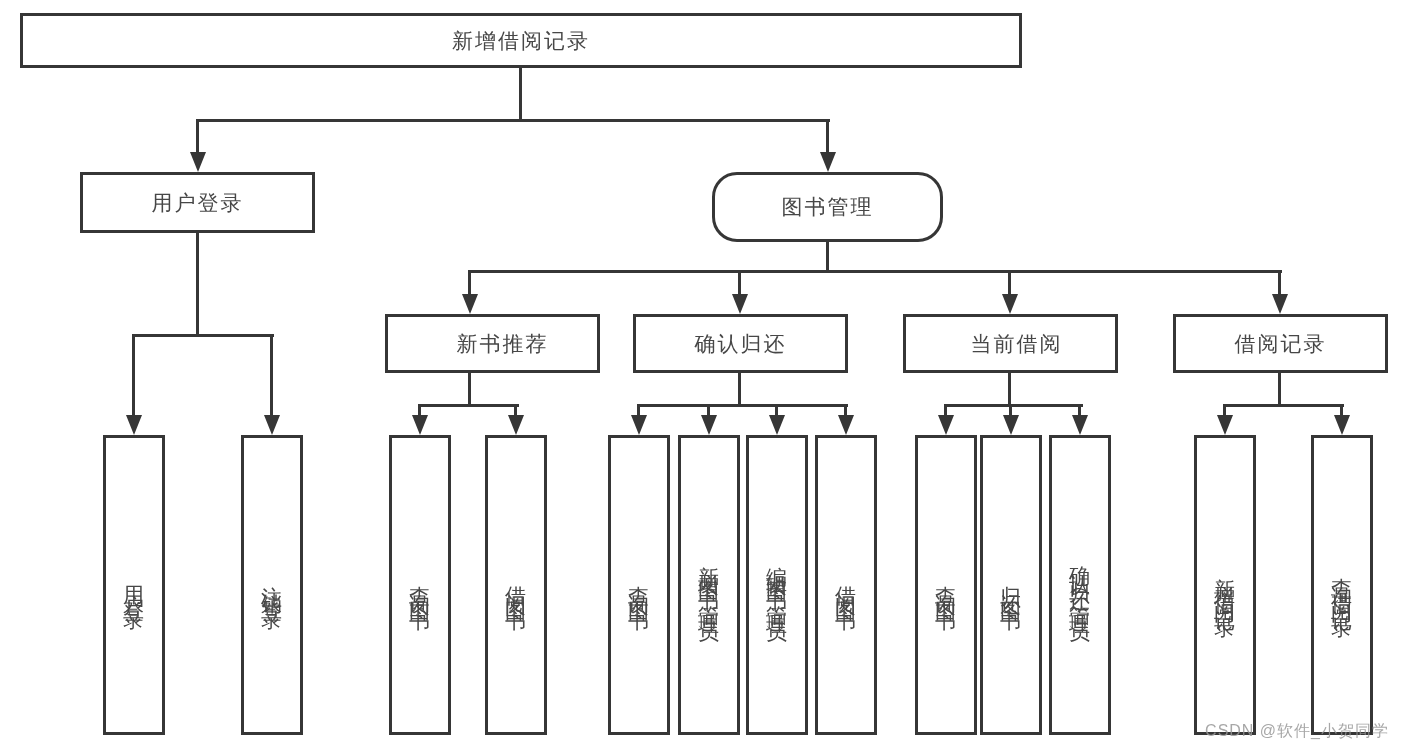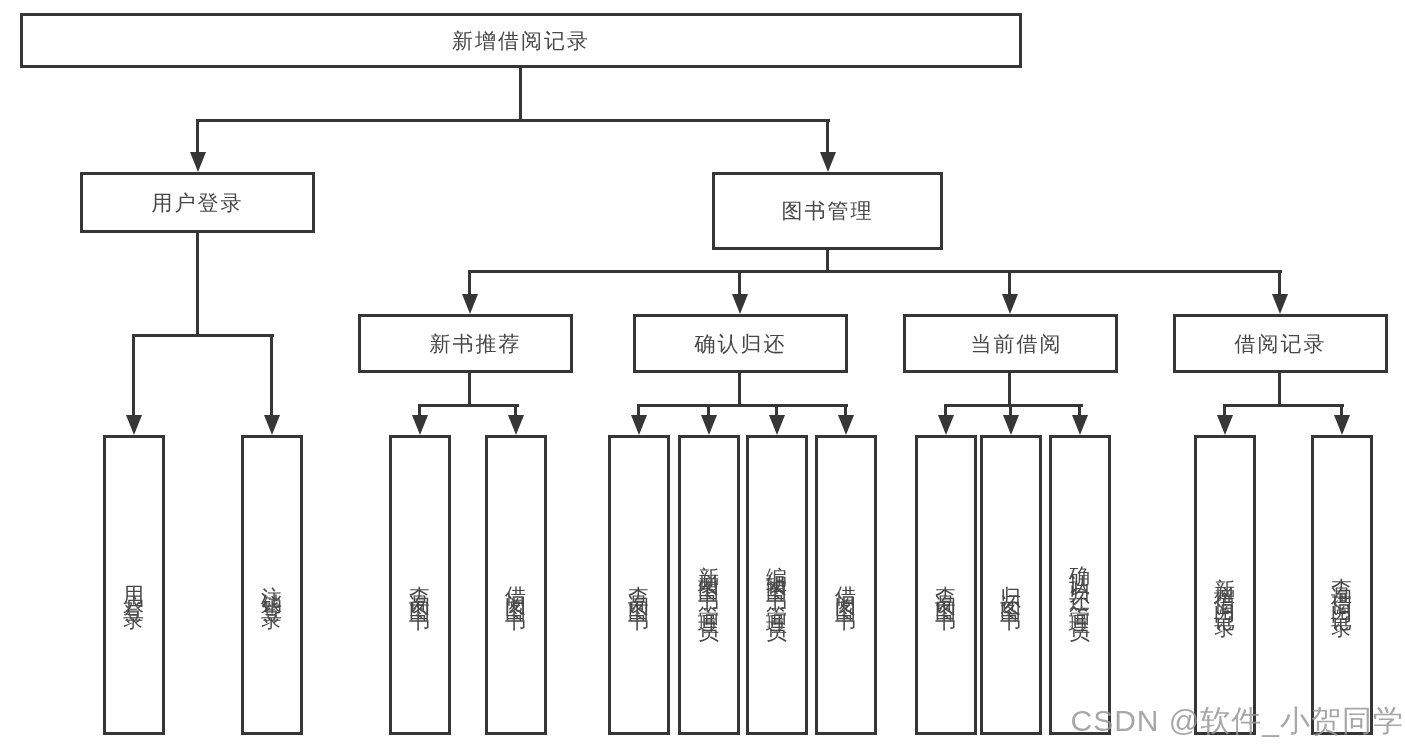--- a/index.html
+++ b/index.html
@@ -39,23 +39,23 @@
   .arrow {
     position: absolute;
     width: 0; height: 0;
     border-left: 8px solid transparent;
     border-right: 8px solid transparent;
     border-top: 20px solid #363636;
     z-index: 1;
   }
   .watermark {
     position: absolute;
-    right: 1px;
+    right: 16px;
     bottom: 5px;
-    font-size: 30px;
+    font-size: 16px;
     letter-spacing: 1px;
     color: rgba(152, 152, 152, 0.85);
     z-index: 6;
     margin-left: 34px;
   }
 </style>
 </head>
 <body>
 
 <div class="diagram">
@@ -67,21 +67,21 @@
   <div class="v" style="left:519px; top:66px; height:55px;"></div>
   <div class="h" style="left:196px; top:119px; width:634px;"></div>
   <div class="v" style="left:196px; top:119px; height:37px;"></div>
   <div class="v" style="left:826px; top:119px; height:37px;"></div>
   <div class="arrow" style="left:190px; top:152px;"></div>
   <div class="arrow" style="left:820px; top:152px;"></div>
 
   <div class="box" style="left:80px; top:172px; width:235px; height:61px;">
     <span>用户登录</span>
   </div>
-  <div class="box" style="left:712px; top:172px; width:231px; height:78px;">
+  <div class="box" style="left:712px; top:172px; width:231px; height:70px;border-radius:25px;">
     <span>图书管理</span>
   </div>
 
   <div class="v" style="left:196px; top:231px; height:106px;"></div>
   <div class="h" style="left:133px; top:334px; width:141px;"></div>
   <div class="v" style="left:132px; top:334px; height:84px;"></div>
   <div class="v" style="left:270px; top:334px; height:84px;"></div>
   <div class="arrow" style="left:126px; top:415px;"></div>
   <div class="arrow" style="left:264px; top:415px;"></div>
 
@@ -89,21 +89,21 @@
   <div class="h" style="left:468px; top:270px; width:814px;"></div>
   <div class="v" style="left:468px; top:270px; height:28px;"></div>
   <div class="v" style="left:738px; top:270px; height:28px;"></div>
   <div class="v" style="left:1008px; top:270px; height:28px;"></div>
   <div class="v" style="left:1278px; top:270px; height:28px;"></div>
   <div class="arrow" style="left:462px; top:294px;"></div>
   <div class="arrow" style="left:732px; top:294px;"></div>
   <div class="arrow" style="left:1002px; top:294px;"></div>
   <div class="arrow" style="left:1272px; top:294px;"></div>
 
-  <div class="box l2" style="left:358px;padding-left:20px;">
+  <div class="box l2" style="left:385px;padding-left:20px;">
     <span>新书推荐</span>
   </div>
   <div class="box l2" style="left:633px;">
     <span>确认归还</span>
   </div>
   <div class="box l2" style="left:903px;padding-left:12px;">
     <span>当前借阅</span>
   </div>
   <div class="box l2" style="left:1173px;">
     <span>借阅记录</span>

